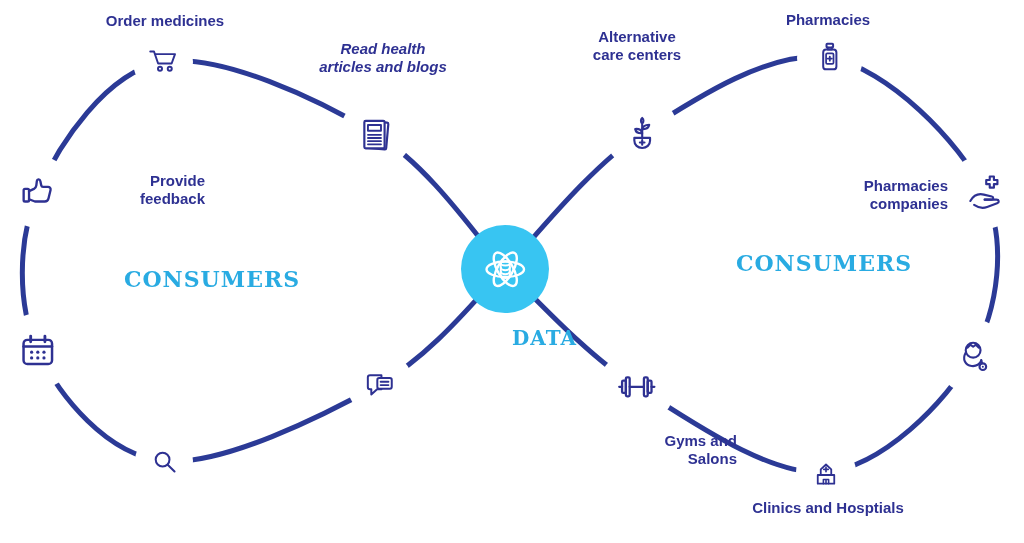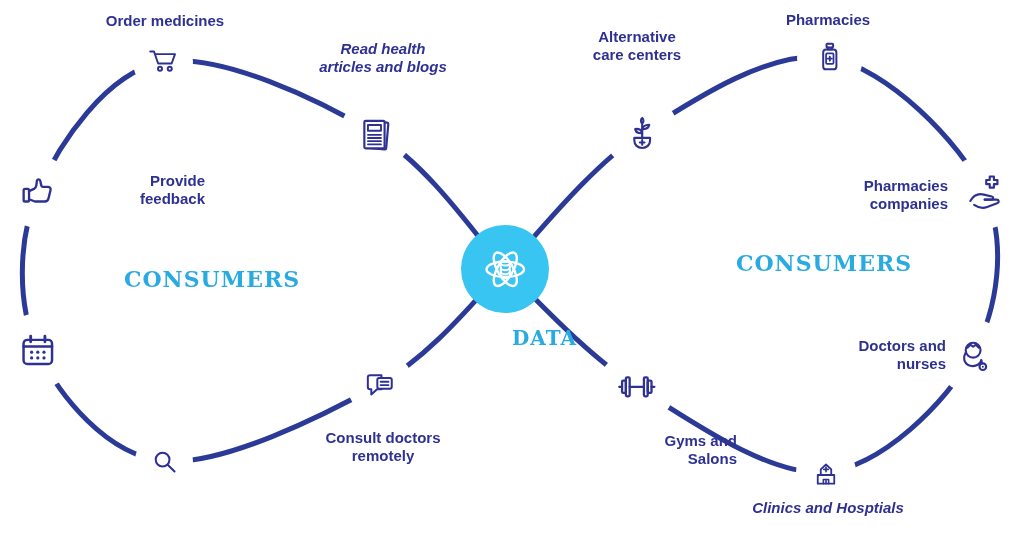--- a/index.html
+++ b/index.html
@@ -36,21 +36,21 @@
   #lbl-order{left:65px;top:12px;width:200px;}
   #lbl-read{left:283px;top:40px;width:200px;font-style:italic;}
   #lbl-feedback{left:75px;top:172px;width:130px;}
   #lbl-book{left:68px;top:333px;width:150px;}
   #lbl-find{left:65px;top:490px;width:200px;}
   #lbl-consult{left:283px;top:429px;width:200px;}
   #lbl-alt{left:537px;top:28px;width:200px;}
   #lbl-pharm{left:728px;top:11px;width:200px;text-align:center;}
   #lbl-insurance{left:748px;top:177px;width:200px;}
   #lbl-doctors{left:746px;top:337px;width:200px;}
-  #lbl-clinics{left:698px;top:499px;width:260px;font-style:italic;}
+  #lbl-clinics{left:698px;top:499px;width:260px;}
   #lbl-gyms{left:537px;top:432px;width:200px;text-align:right;}
   #lbl-consumers{left:62px;top:266px;width:300px;}
   #lbl-providers{left:674px;top:250px;width:300px;}
   #lbl-data{left:437px;top:326px;width:140px;font-size:20px;text-align:right;}
 </style>
 </head>
 <body>
 
 <div class="stage">
 
@@ -172,29 +172,25 @@
       <path d="M20 18.8v10.4c0 1.4 1.8 2.5 4 2.5s4-1.1 4-2.5V18.8" stroke-width="1.7"></path>
       <path d="M20 22.3c0 1.4 1.8 2.5 4 2.5s4-1.1 4-2.5M20 25.8c0 1.4 1.8 2.5 4 2.5s4-1.1 4-2.5" stroke-width="1.7"></path>
     </svg>
   </div>
 
   <div class="lbl" id="lbl-order">Order medicines</div>
   <div class="lbl" id="lbl-read">Read health
 articles and blogs</div>
   <div class="lbl lbl-left" id="lbl-feedback">Provide
 feedback</div>
-  <div class="lbl" id="lbl-consult">Consult doctors
-remotely</div>
   <div class="lbl" id="lbl-alt">Alternative
 care centers</div>
   <div class="lbl" id="lbl-pharm">Pharmacies</div>
   <div class="lbl lbl-right" id="lbl-insurance">Pharmacies
 companies</div>
-  <div class="lbl lbl-right" id="lbl-doctors">Doctors and
-nurses</div>
   <div class="lbl" id="lbl-clinics">Clinics and Hosptials</div>
   <div class="lbl" id="lbl-gyms">Gyms and
 Salons</div>
 
   <div class="title" id="lbl-consumers">CONSUMERS</div>
   <div class="title" id="lbl-providers">CONSUMERS</div>
   <div class="title" id="lbl-data">DATA</div>
 
 </div>
 

